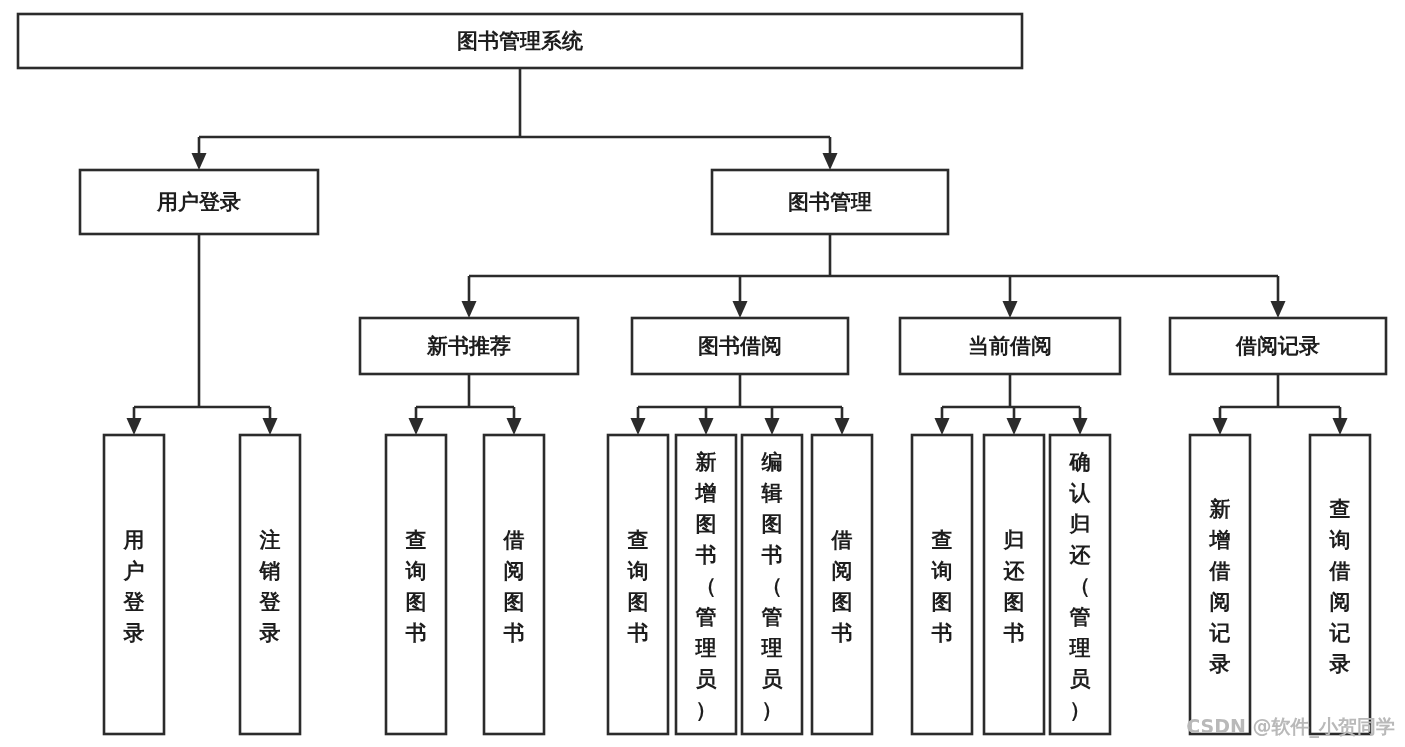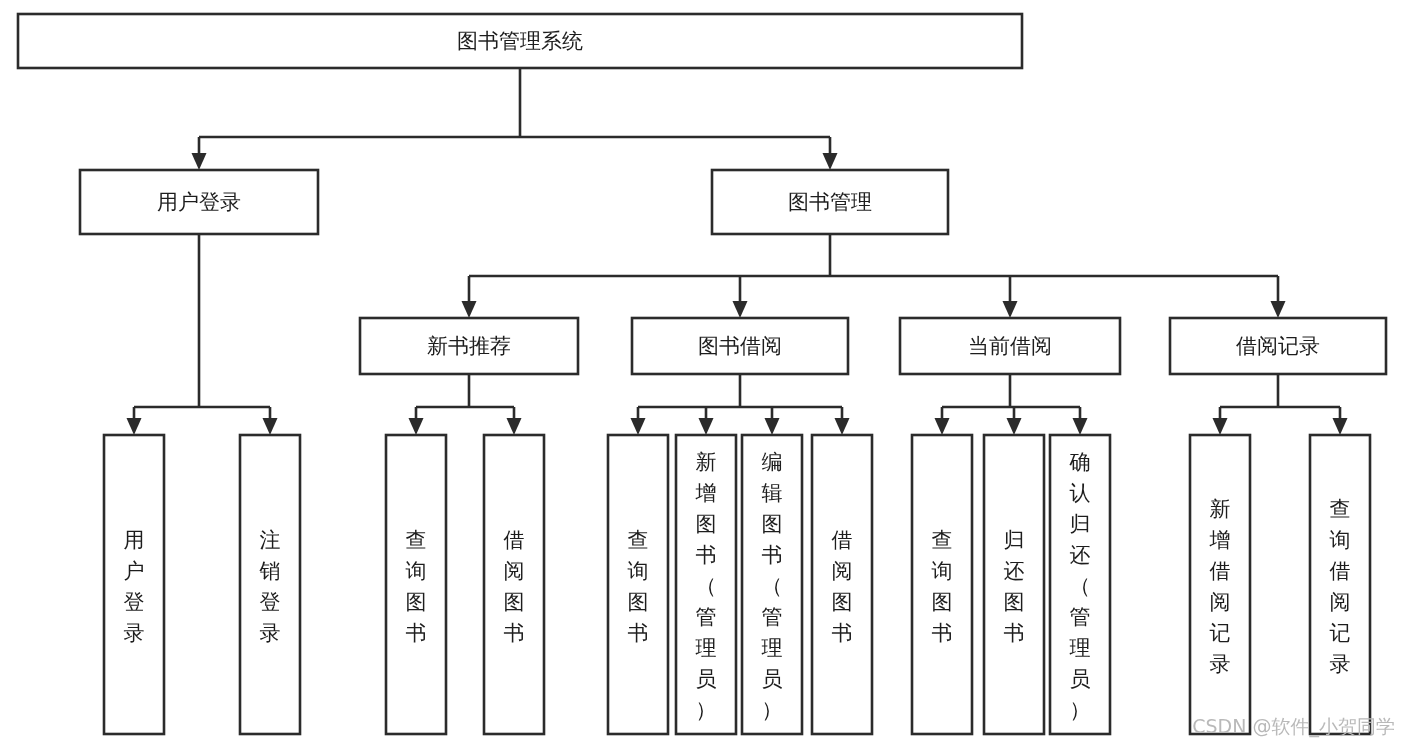--- a/index.html
+++ b/index.html
@@ -11,20 +11,21 @@
     width: 1405px;
     height: 747px;
     font-family: "DejaVu Sans", "Liberation Sans", sans-serif;
     overflow: hidden;
     position: relative;
   }
   #diagram-root {
     position: relative;
     width: 1405px;
     height: 681px;
+    font-weight: bold;
   }
   svg.diagram-svg {
     position: absolute;
     top: 0;
     left: 0;
     width: 1405px;
     height: 747px;
   }
   .node-box {
     fill: #ffffff;

